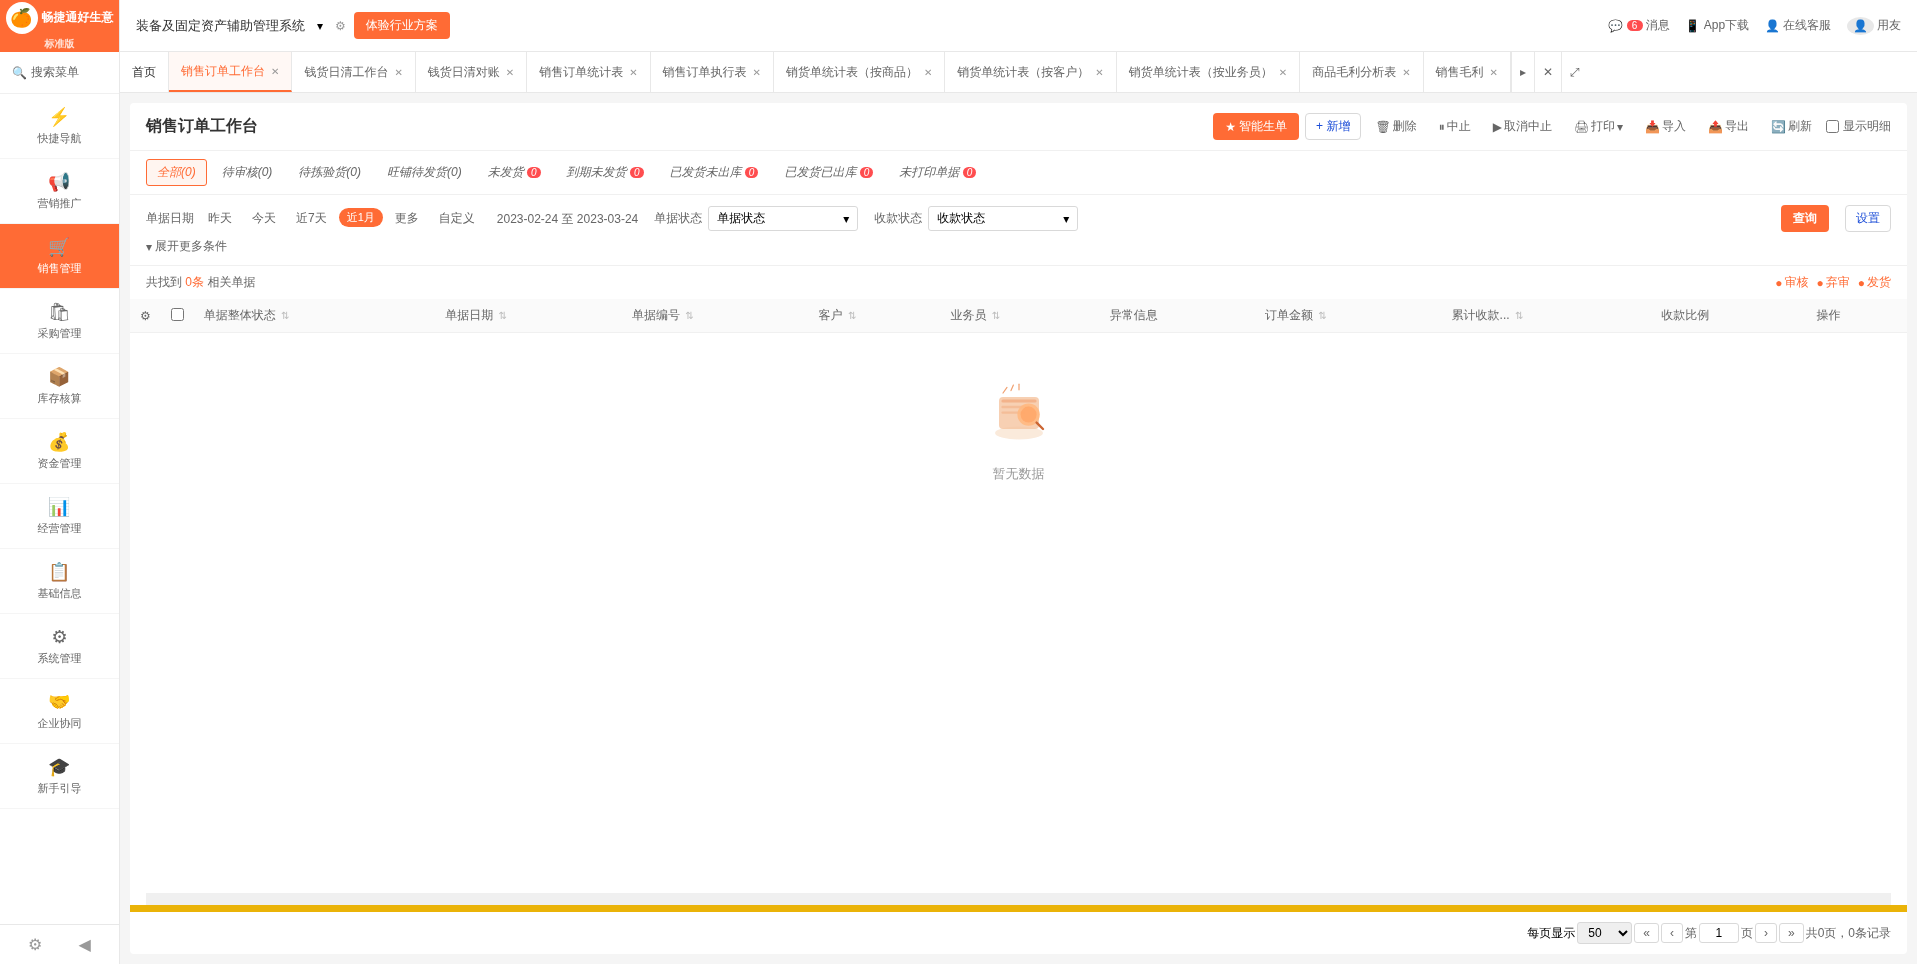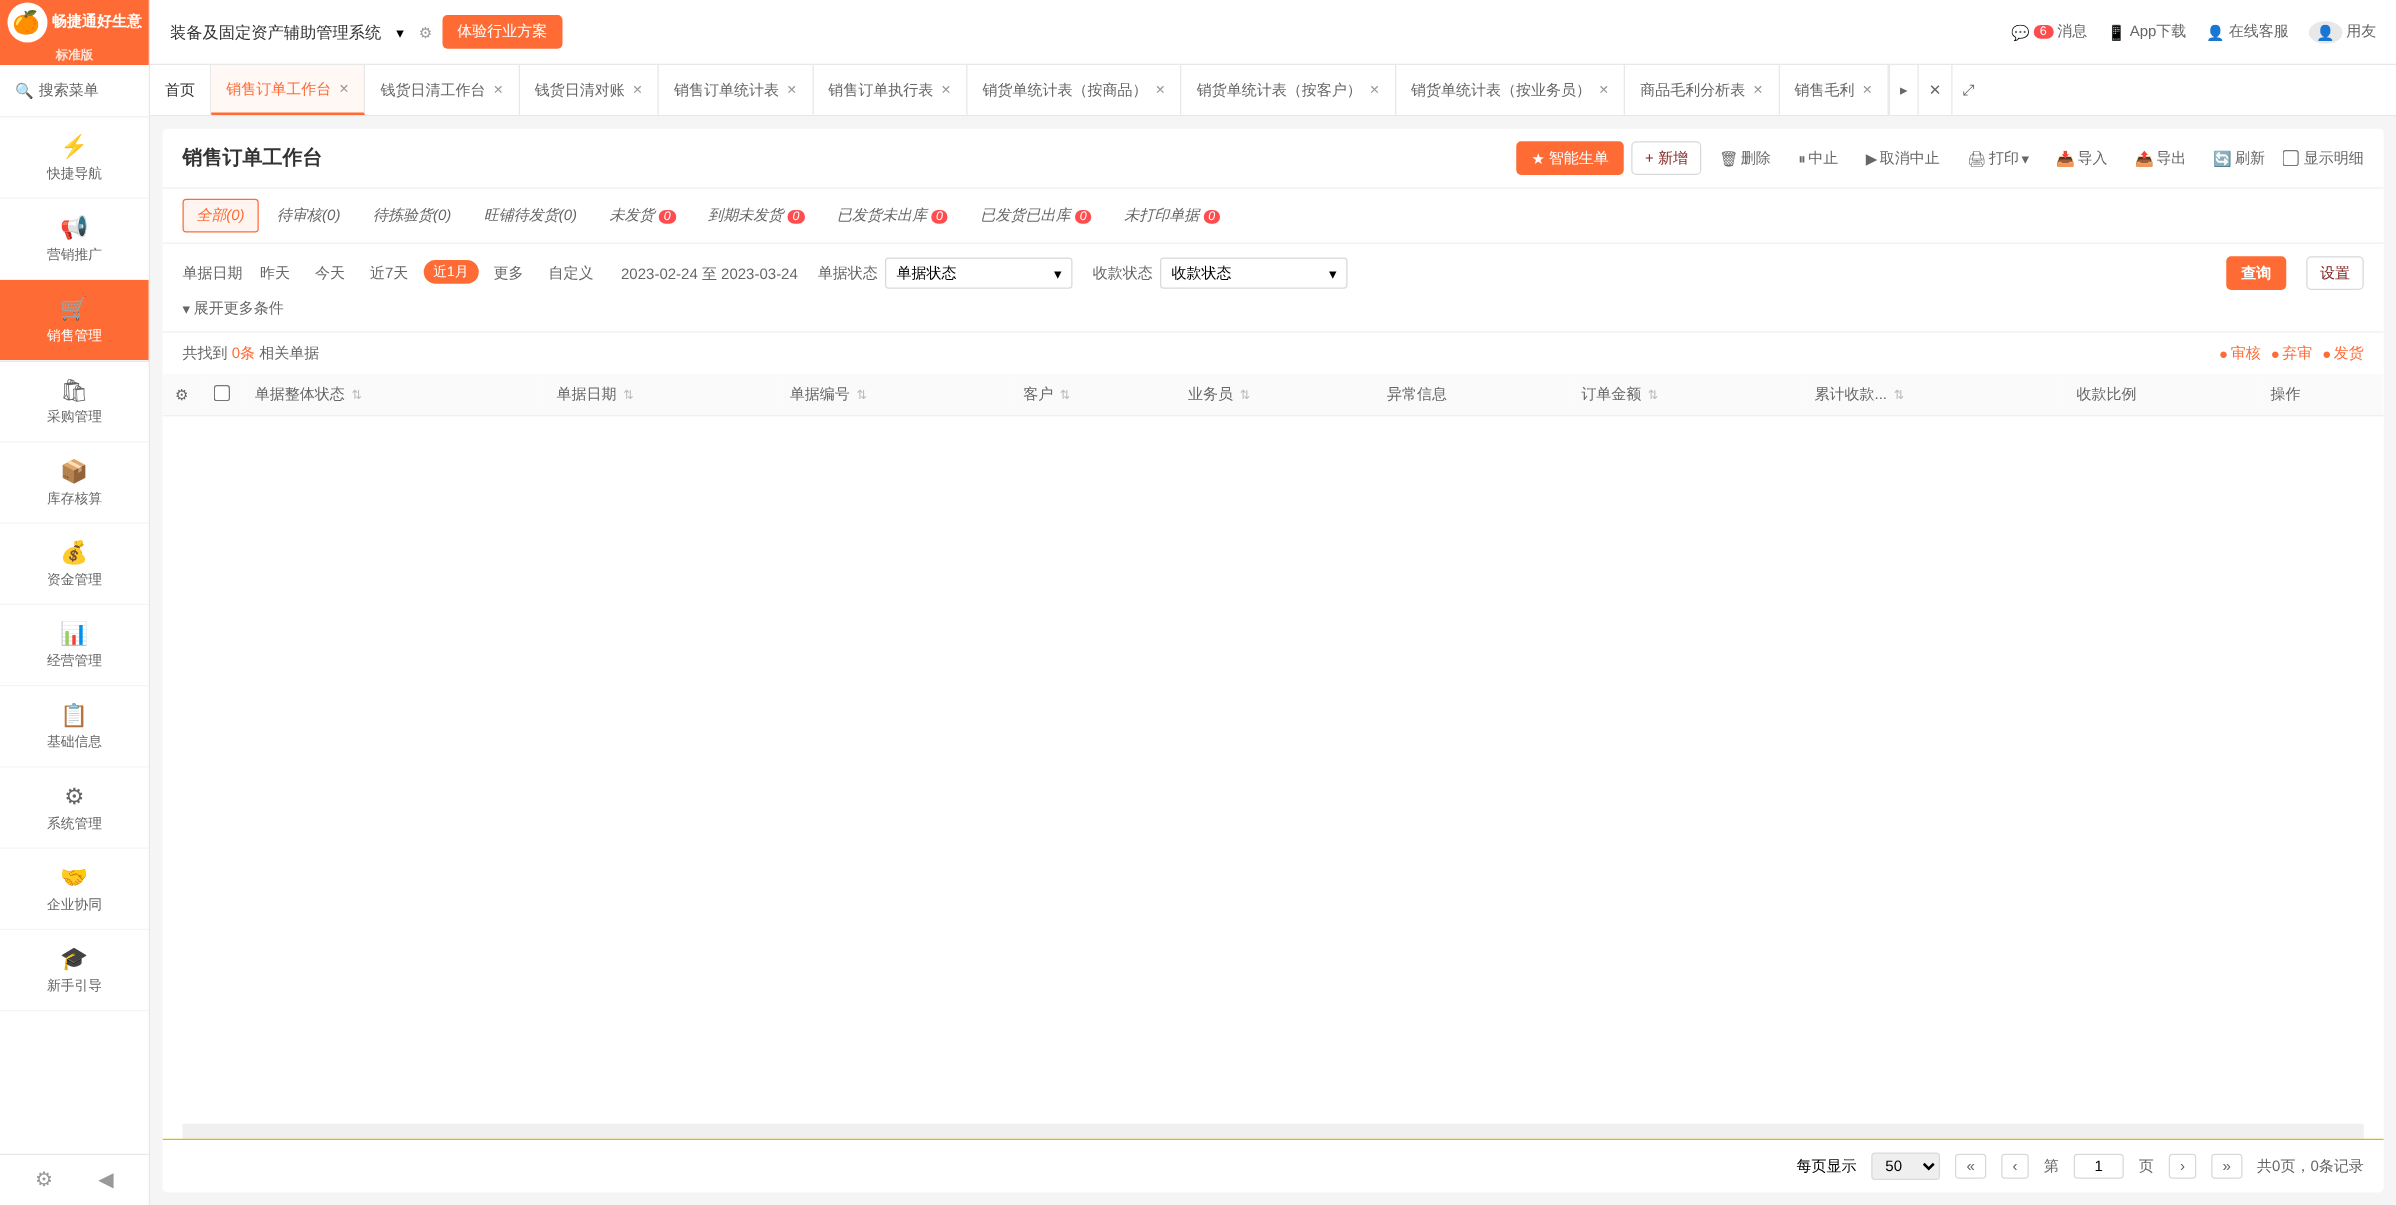--- a/index.html
+++ b/index.html
@@ -44,21 +44,21 @@
     
     .content { flex: 1; display: flex; flex-direction: column; overflow: hidden; background: #f5f5f5; padding: 10px; }
     .content-panel { background: white; border-radius: 4px; flex: 1; display: flex; flex-direction: column; overflow: hidden; }
 
     
     .page-header { display: flex; align-items: center; justify-content: space-between; padding: 10px 16px; border-bottom: 1px solid #f0f0f0; }
     .page-title { font-size: 16px; font-weight: bold; color: #333; }
     .page-actions { display: flex; align-items: center; gap: 6px; }
     .action-btn { background: none; border: none; cursor: pointer; color: #666; font-size: 12px; display: flex; align-items: center; gap: 2px; padding: 4px 8px; border-radius: 3px; }
     .action-btn-primary { background: #ff6b35; color: white; border: none; border-radius: 4px; padding: 5px 12px; cursor: pointer; font-size: 12px; display: flex; align-items: center; gap: 3px; }
-    .action-btn-outline { background: white; color: #7f1d1d; border: 1px solid #d9d9d9; border-radius: 4px; padding: 4px 10px; cursor: pointer; font-size: 12px; display: flex; align-items: center; gap: 3px; }
+    .action-btn-outline { background: white; color: #1d4ed8; border: 1px solid #d9d9d9; border-radius: 4px; padding: 4px 10px; cursor: pointer; font-size: 12px; display: flex; align-items: center; gap: 3px; }
     .checkbox-label { display: flex; align-items: center; gap: 4px; font-size: 12px; color: #666; }
 
     
     .sub-tabs { display: flex; align-items: center; padding: 8px 16px; border-bottom: 1px solid #f0f0f0; gap: 4px; }
     .sub-tab { padding: 4px 10px; border-radius: 3px; cursor: pointer; font-size: 12px; color: #666; border: 1px solid transparent; font-style: italic; }
     .sub-tab.active { color: #ff6b35; border-color: #ff6b35; background: #fff5f0; }
     .badge-red { background: #ff4d4f; color: white; border-radius: 10px; padding: 0 4px; font-size: 10px; }
 
     
     .filter-area { padding: 10px 16px; border-bottom: 1px solid #f0f0f0; }
@@ -84,21 +84,21 @@
     .data-table th { background: #fafafa; border-bottom: 1px solid #f0f0f0; padding: 8px 10px; color: #666; font-weight: normal; text-align: left; white-space: nowrap; }
     .data-table th .sort-arrows { color: #bbb; font-size: 10px; margin-left: 2px; }
     .table-container { flex: 1; overflow: auto; }
 
     
     .empty-state { display: flex; flex-direction: column; align-items: center; justify-content: center; flex: 1; padding: 40px; }
     .empty-icon { width: 80px; height: 80px; margin-bottom: 12px; }
     .empty-text { color: #999; font-size: 13px; }
 
     
-    .pagination { display: flex; align-items: center; justify-content: flex-end; padding: 10px 16px; border-top: 1px solid #eab308; gap: 12px; }
+    .pagination { display: flex; align-items: center; justify-content: flex-end; padding: 10px 16px; border-top: 7px solid #eab308; gap: 2px; }
     .page-size-select { border: 1px solid #d9d9d9; border-radius: 3px; padding: 2px 6px; font-size: 12px; }
     .page-btn { border: 1px solid #d9d9d9; border-radius: 3px; padding: 2px 8px; cursor: pointer; background: white; font-size: 12px; color: #666; }
     .page-btn:disabled { color: #ccc; cursor: not-allowed; }
     .page-input { border: 1px solid #d9d9d9; border-radius: 3px; padding: 2px 6px; width: 40px; text-align: center; font-size: 12px; }
     .page-info { font-size: 12px; color: #666; }
 
     
     .horizontal-scroll { height: 12px; background: #f0f0f0; overflow-x: auto; margin: 0 16px; }
     .horizontal-scroll-inner { width: 1200px; height: 1px; }
 
@@ -446,20 +446,38 @@
               </th>
               <th>
                 <span>操作</span>
               </th>
             </tr>
           </thead>
           <tbody>
           </tbody>
         </table>
 
+        <div class="empty-state">
+          <div class="empty-icon">
+            <svg viewBox="0 0 100 100" width="80" height="80">
+              <ellipse cx="50" cy="75" rx="30" ry="8" fill="#f5d5b8" opacity="0.5"></ellipse>
+              <rect x="25" y="30" width="50" height="40" rx="5" fill="#f5c4a0" opacity="0.8"></rect>
+              <rect x="28" y="33" width="44" height="4" rx="2" fill="#f0a070" opacity="0.6"></rect>
+              <rect x="28" y="41" width="35" height="3" rx="1.5" fill="#f0a070" opacity="0.4"></rect>
+              <rect x="28" y="48" width="30" height="3" rx="1.5" fill="#f0a070" opacity="0.4"></rect>
+              <circle cx="62" cy="52" r="14" fill="#ffb880" opacity="0.9"></circle>
+              <circle cx="62" cy="52" r="10" fill="#ff9955" opacity="0.5"></circle>
+              <line x1="72" y1="62" x2="80" y2="70" stroke="#cc6633" stroke-width="3" stroke-linecap="round"></line>
+              <line x1="30" y1="25" x2="35" y2="18" stroke="#f0a070" stroke-width="1.5" stroke-linecap="round"></line>
+              <line x1="40" y1="22" x2="43" y2="15" stroke="#f0a070" stroke-width="1.5" stroke-linecap="round"></line>
+              <line x1="50" y1="21" x2="50" y2="14" stroke="#f0a070" stroke-width="1.5" stroke-linecap="round"></line>
+            </svg>
+          </div>
+          <span class="empty-text">暂无数据</span>
+        </div>
       </div>
 
       <div class="horizontal-scroll">
         <div class="horizontal-scroll-inner"></div>
       </div>
 
       <div class="pagination">
         <span>每页显示</span>
         <select class="page-size-select">
           <option>50</option>

